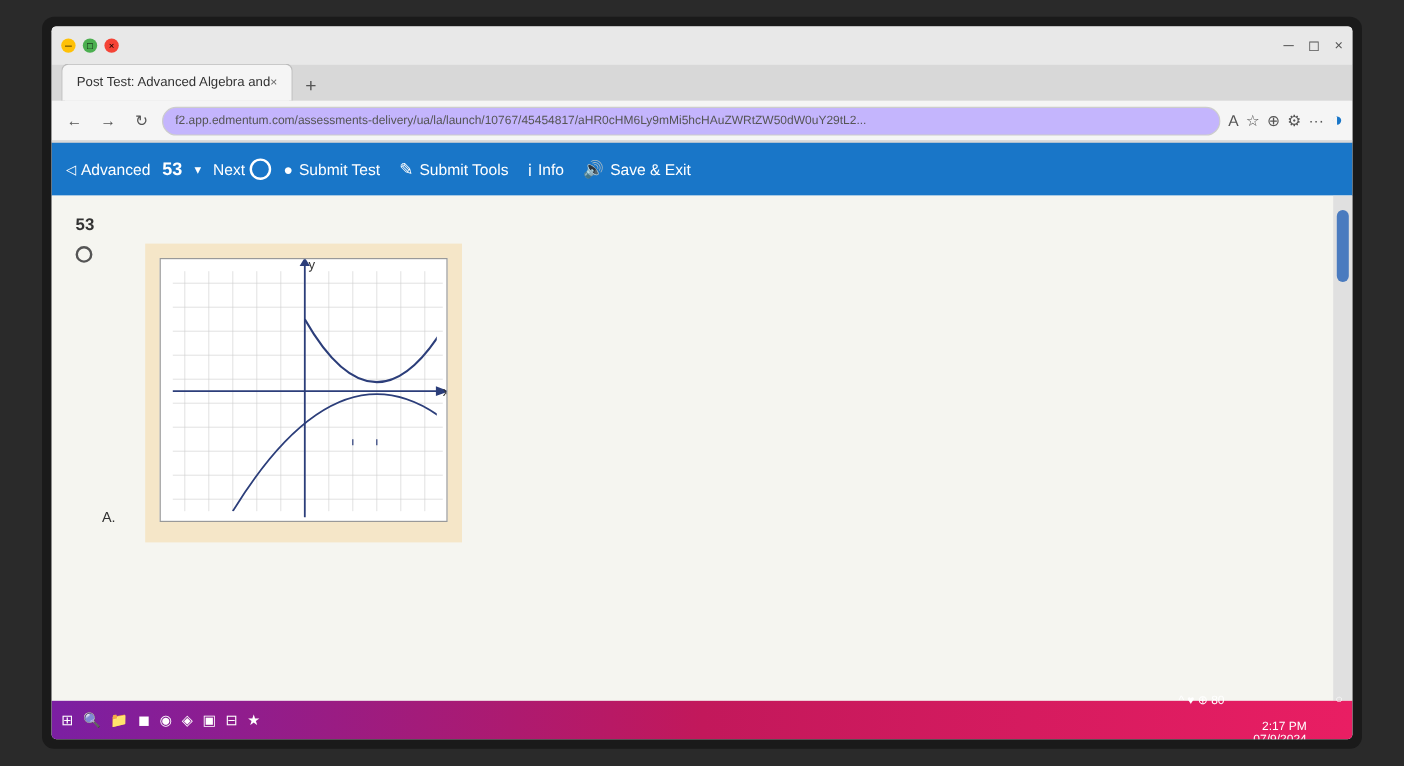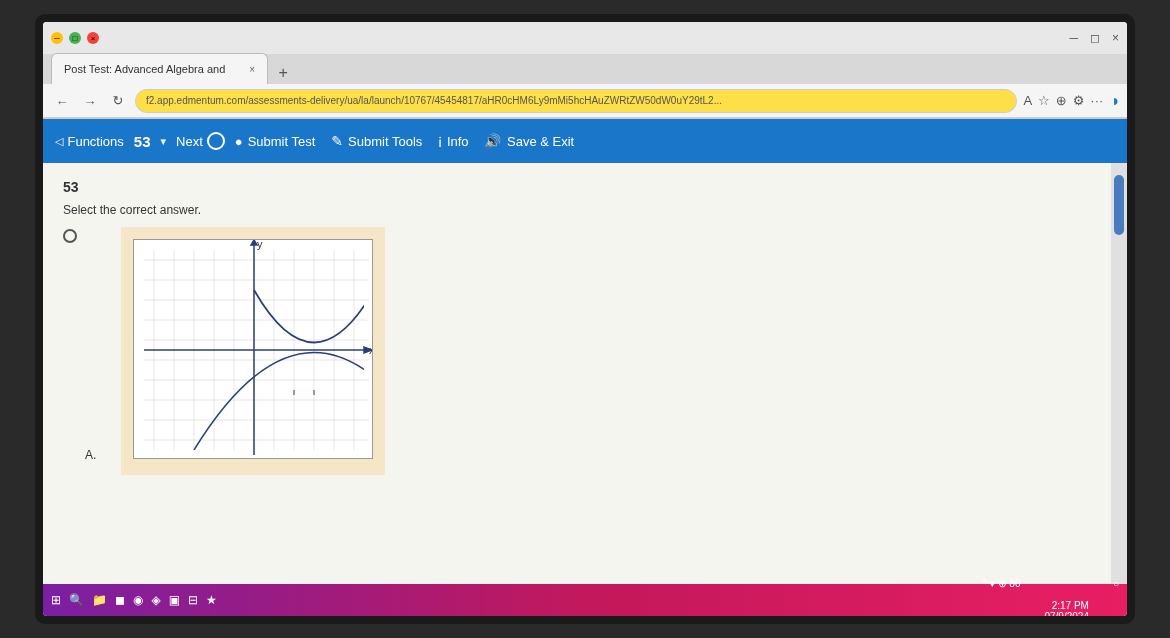--- a/index.html
+++ b/index.html
@@ -79,21 +79,21 @@
 
     .tab {
       background: #f5f5f5;
       border: 1px solid #bbb;
       border-bottom: none;
       border-radius: 6px 6px 0 0;
       padding: 15px 12px;
       font-size: 11px;
       display: flex;
       align-items: center;
-      gap: 24px;
+      gap: 0;
       min-width: 180px;
       height: 26px;
     }
 
     .tab-close {
       font-size: 10px;
       color: #666;
       cursor: pointer;
     }
 
@@ -126,21 +126,21 @@
       align-items: center;
       justify-content: center;
       color: #555;
       cursor: pointer;
       font-size: 13px;
     }
 
     .address-bar {
       flex: 1;
       height: 24px;
-      background: #fde047;
+      background: #c4b5fd;
       border: 1px solid #ccc;
       border-radius: 12px;
       padding: 2px 10px;
       font-size: 11px;
       color: #333;
       display: flex;
       align-items: center;
     }
 
     .browser-icons {
@@ -395,21 +395,21 @@
           <span class="browser-icon">⚙</span>
           <span class="browser-icon">···</span>
           <span class="browser-icon" style="color:#1976c8; font-size:16px;">◑</span>
         </div>
       </div>
     </div>
 
     <div class="app-toolbar">
       <div class="nav-item">
         <span style="font-size:11px;">◁</span>
-        <span>Functions</span>
+        <span>Advanced</span>
       </div>
       <span class="question-num">53</span>
       <span style="font-size:11px;">▾</span>
       <div class="nav-item">
         <span>Next</span>
         <div class="nav-circle"></div>
       </div>
       <div class="toolbar-right">
         <button class="submit-btn">
           <span class="btn-icon">●</span>
@@ -426,21 +426,20 @@
         <div class="toolbar-btn">
           <span class="btn-icon">🔊</span>
           <span>Save &amp; Exit</span>
         </div>
       </div>
     </div>
 
     <div class="main-content">
       <div class="content-area">
         <div class="question-number">53</div>
-        <div class="instruction">Select the correct answer.</div>
 
         <div class="answer-option">
           <div class="radio-btn"></div>
           <div>
             <span class="option-label">A.</span>
             
             <div class="graph-wrapper">
               <svg width="240" height="220" class="graph-svg-container">
 
                 <g stroke="#ccc" stroke-width="0.5">

